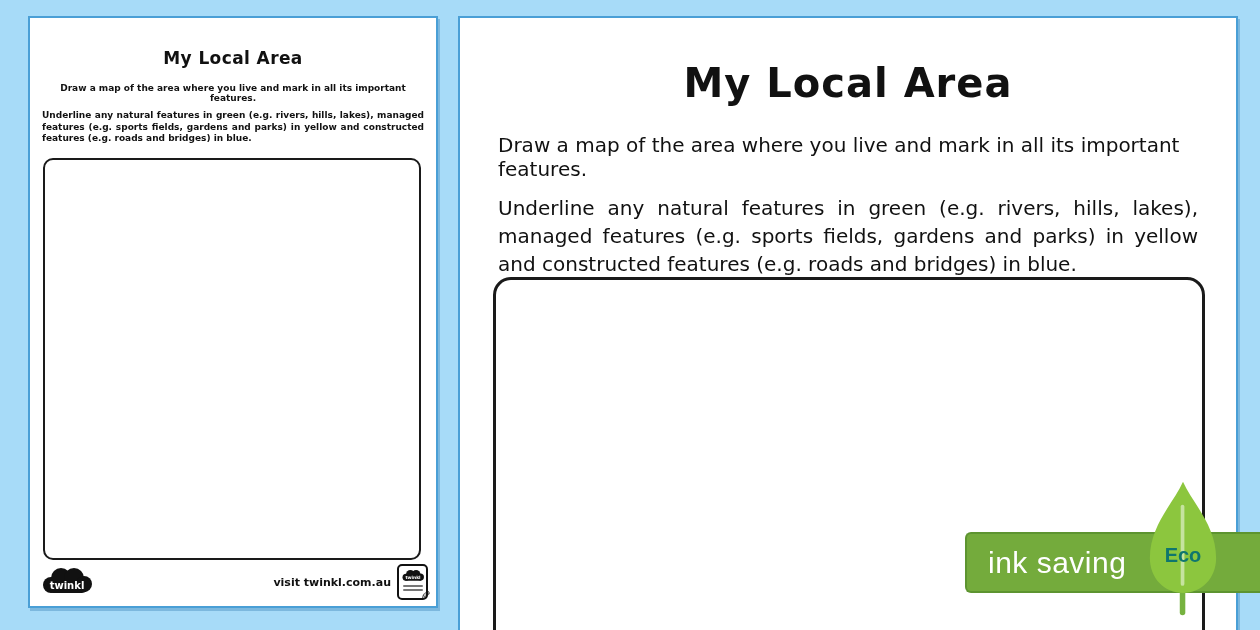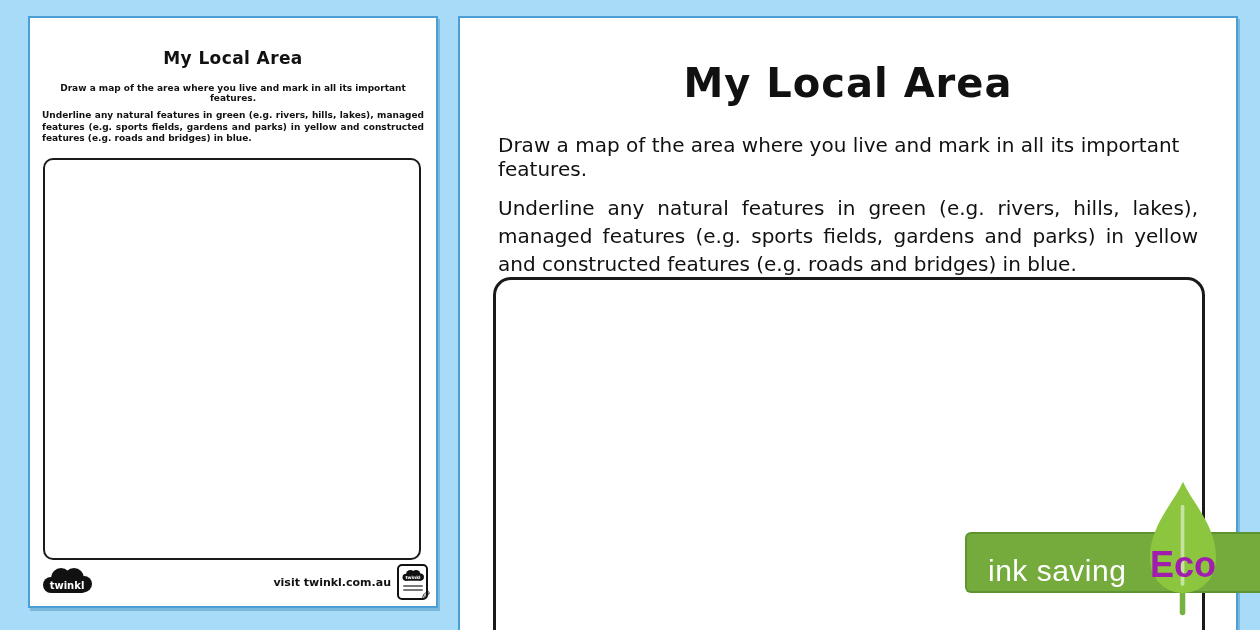--- a/index.html
+++ b/index.html
@@ -129,44 +129,44 @@
     left: 965px; top: 532px;
     width: 295px; height: 61px;
     background: #74ab3c;
     border: 2px solid #5d9430;
     border-right: none;
     border-radius: 6px 0 0 6px;
     z-index: 5;
   }
   .eco-bar .ink-saving {
     position: absolute;
-    left: 21px; top: 8px;
+    left: 21px; top: 0;
     height: 67px;
     line-height: 57px;
     font-family: "Liberation Sans", sans-serif;
     font-size: 30px;
     font-weight: 400;
     color: #ffffff;
     letter-spacing: 0.5px;
   }
   .eco-leaf {
     position: absolute;
     left: 1137px; top: 479px;
     width: 92px; height: 138px;
     z-index: 6;
   }
   .eco-label {
     position: absolute;
     left: 1137px; top: 544px;
     width: 92px;
     text-align: center;
     font-family: "Liberation Sans", sans-serif;
-    font-size: 36px;
+    font-size: 20px;
     font-weight: 700;
-    color: #a21caf;
+    color: #0f766e;
     z-index: 7;
   }
 </style>
 </head>
 <body>
 
 <div class="stage">
 
   <div class="page page-left">
     <h2>My Local Area</h2>

